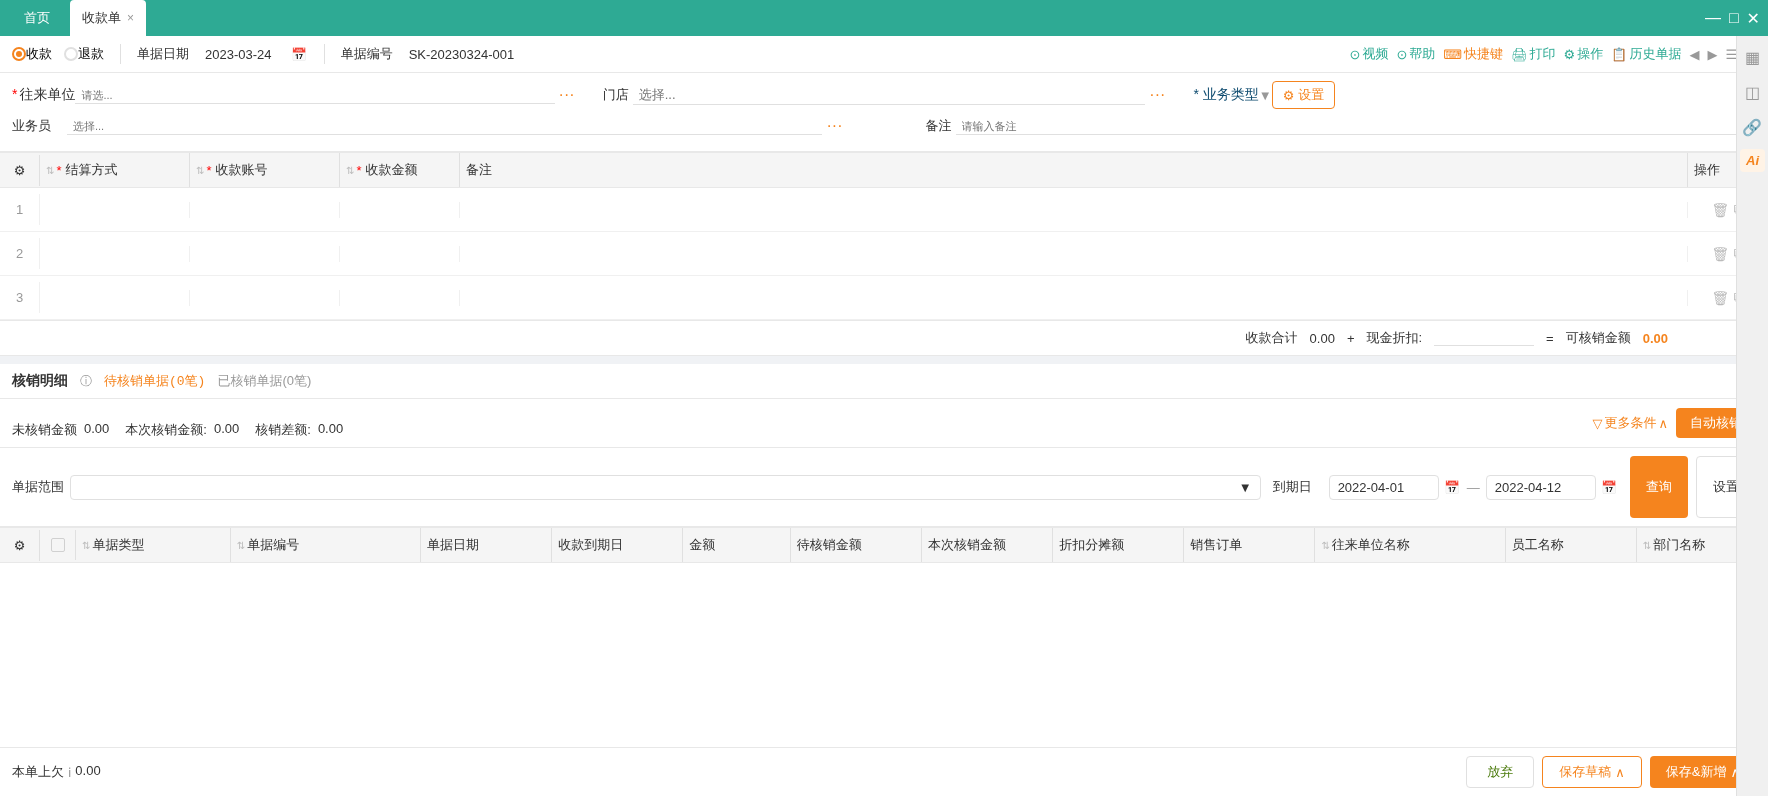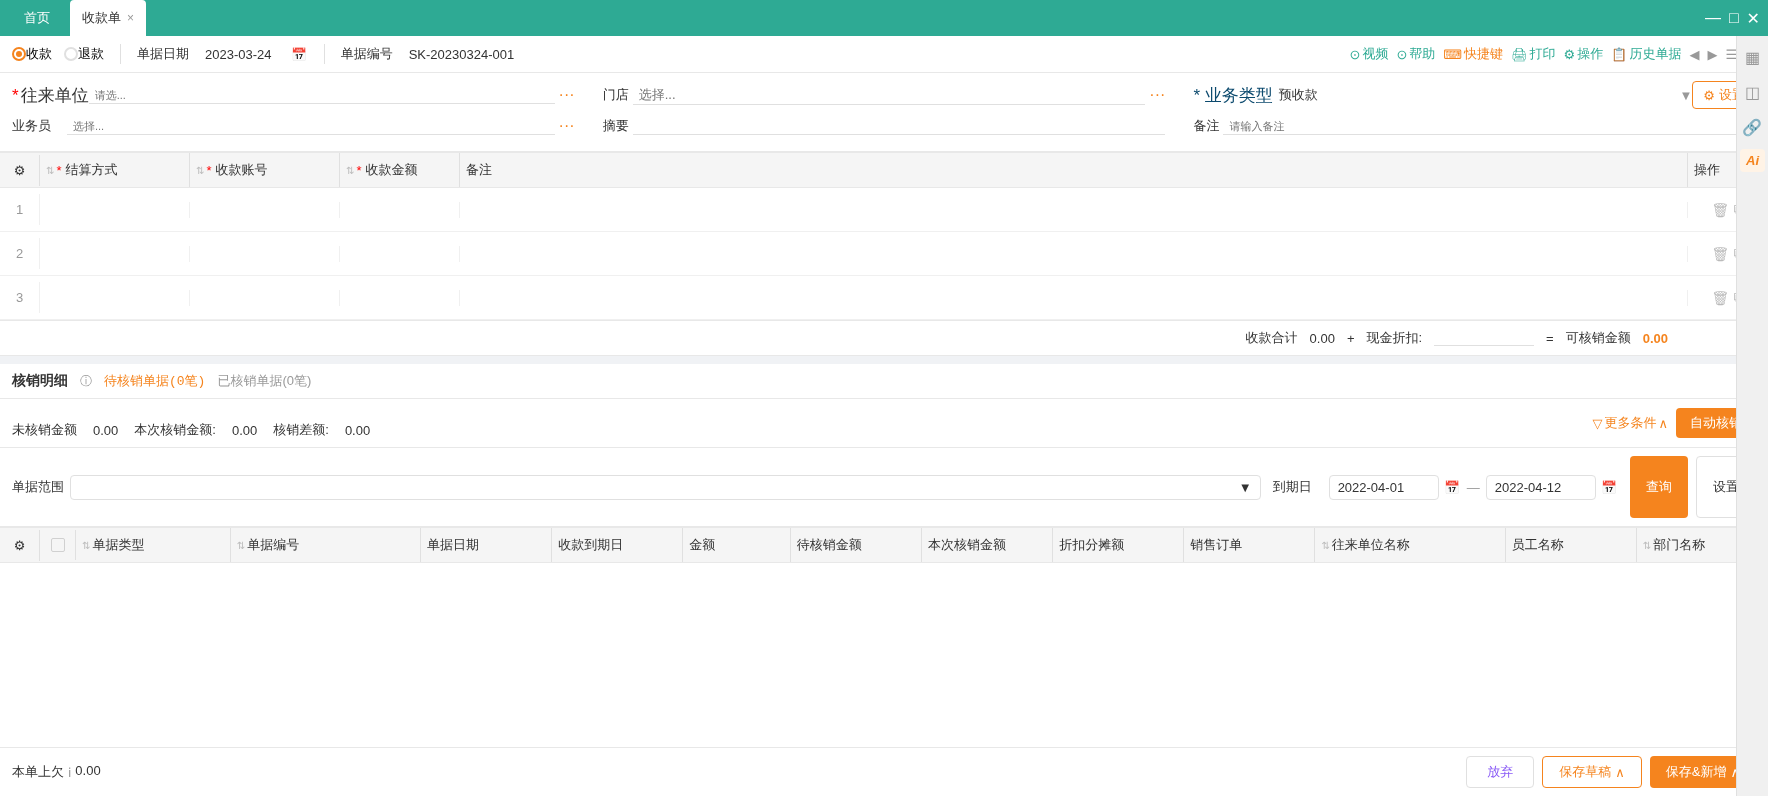--- a/index.html
+++ b/index.html
@@ -45,21 +45,21 @@
     .btn-setting {
       border: 1px solid #f5841e; color: #f5841e; background: #fff; padding: 4px 10px; border-radius: 4px; cursor: pointer; font-size: 13px; display: flex; align-items: center; gap: 4px;
     }
 
     
     .form-area {
       padding: 8px 12px; border-bottom: 1px solid #e8e8e8; background: #fff; flex-shrink: 0;
     }
     .form-row { display: flex; align-items: center; gap: 0; margin-bottom: 8px; }
     .form-field { display: flex; align-items: center; flex: 1; }
-    .form-field-label { color: #f5841e; font-size: 17px; min-width: 60px; }
+    .form-field-label { color: #f5841e; font-size: 14px; min-width: 60px; }
     .form-field-label.required::before { content: '*'; color: red; margin-right: 2px; }
     .form-input {
       border: none; border-bottom: 1px solid #e0e0e0; outline: none; padding: 2px 6px; flex: 1; font-size: 11px; color: #999; min-width: 180px;
     }
     .more-btn { color: #f5841e; cursor: pointer; margin-left: 4px; font-size: 16px; }
     .form-field-label-black { color: #333; font-size: 13px; min-width: 40px; }
     .select-input {
       border: none; border-bottom: 1px solid #e0e0e0; outline: none; padding: 2px 6px; flex: 1; font-size: 13px; color: #999; min-width: 180px;
     }
     .business-type-value { color: #333; font-size: 13px; flex: 1; padding: 2px 6px; }
@@ -107,21 +107,21 @@
     .section-sep { height: 8px; background: #f0f2f5; flex-shrink: 0; }
 
     
     .verification-section { background: #fff; flex: 1; display: flex; flex-direction: column; overflow: hidden; }
     .verify-header { padding: 8px 12px; display: flex; align-items: center; gap: 12px; border-bottom: 1px solid #e8e8e8; flex-shrink: 0; }
     .verify-title { font-size: 14px; color: #333; font-weight: bold; }
     .verify-tab { color: #f5841e; font-size: 13px; cursor: pointer; font-family: Liberation Mono, monospace; }
     .verify-tab-inactive { color: #999; font-size: 13px; cursor: pointer; }
 
     .verify-stats { padding: 8px 12px; display: flex; align-items: center; gap: 16px; border-bottom: 1px solid #e8e8e8; flex-shrink: 0; }
-    .stat-item { display: flex; align-items: center; gap: 16px; font-size: 13px; color: #333; margin-top: 14px; }
+    .stat-item { display: flex; align-items: flex-start; gap: 7px; font-size: 13px; color: #333; margin-top: 14px; }
     .stat-value { color: #333; }
     .verify-stats-right { margin-left: auto; display: flex; align-items: center; gap: 8px; }
     .filter-btn { color: #f5841e; cursor: pointer; font-size: 13px; display: flex; align-items: center; gap: 2px; }
     .auto-verify-btn {
       background: #f5841e; color: #fff; border: none; padding: 6px 14px; border-radius: 4px; cursor: pointer; font-size: 13px;
     }
 
     
     .filter-row { padding: 8px 12px; display: flex; align-items: center; gap: 12px; border-bottom: 1px solid #e8e8e8; flex-shrink: 0; }
     .filter-field { display: flex; align-items: center; gap: 6px; flex: 1; }
@@ -165,21 +165,21 @@
 
     .checkbox-empty { width: 14px; height: 14px; border: 1px solid #d0d0d0; border-radius: 2px; display: inline-block; }
 
     
     .bottom-bar {
       display: flex; align-items: center; padding: 8px 12px; background: #fff; border-top: 1px solid #e8e8e8; flex-shrink: 0;
     }
     .bottom-stat { display: flex; align-items: flex-start; gap: 4px; font-size: 13px; color: #333; }
     .bottom-actions { margin-left: auto; display: flex; gap: 8px; }
     .btn-abandon {
-      border: 1px solid #e0e0e0; background: #fff; color: #8b5cf6; padding: 6px 20px; border-radius: 4px; cursor: pointer; font-size: 13px;
+      border: 1px solid #e0e0e0; background: #fff; color: #4d7c0f; padding: 6px 20px; border-radius: 4px; cursor: pointer; font-size: 13px;
     }
     .btn-save-draft {
       border: 1px solid #f5841e; background: #fff; color: #f5841e; padding: 6px 16px; border-radius: 4px; cursor: pointer; font-size: 13px; display: flex; align-items: center; gap: 4px;
     }
     .btn-save-new {
       background: #f5841e; color: #fff; border: none; padding: 6px 16px; border-radius: 4px; cursor: pointer; font-size: 13px; display: flex; align-items: center; gap: 4px;
     }
 
     
     .right-sidebar {
@@ -251,39 +251,34 @@
       </div>
       <div style="flex:0.1;"></div>
       <div class="form-field" style="flex:2;">
         <span class="form-field-label-black" style="min-width:30px;">门店</span>
         <input class="form-input select-input" placeholder="选择..." style="min-width: 250px;">
         <span class="more-btn">···</span>
       </div>
       <div style="flex:0.1;"></div>
       <div class="form-field" style="flex:2;">
         <span class="form-field-label" style="color:#0c4a6e;min-width:60px;">* 业务类型</span>
-        <span class="business-type-value">预收款</span>
         <span class="chevron-down">▼</span>
         <button class="btn-setting">
           <span>⚙</span>
           <span>设置</span>
         </button>
       </div>
     </div>
     <div class="form-row">
       <div class="form-field" style="flex:2;">
         <span class="form-field-label-black" style="min-width:55px;">业务员</span>
         <input class="form-input" placeholder="选择..." style="min-width: 250px;">
         <span class="more-btn">···</span>
       </div>
       <div style="flex:0.1;"></div>
-      <div class="form-field" style="flex:2;">
-        <span class="form-field-label-black" style="min-width:30px;">摘要</span>
-        <input class="form-input" style="min-width: 300px;">
-      </div>
       <div style="flex:0.1;"></div>
       <div class="form-field" style="flex:2;">
         <span class="form-field-label-black" style="min-width:30px;">备注</span>
         <input class="form-input" style="min-width: 300px;" placeholder="请输入备注">
       </div>
     </div>
   </div>
 
   <div class="table-wrapper">
     <div class="table-header">

